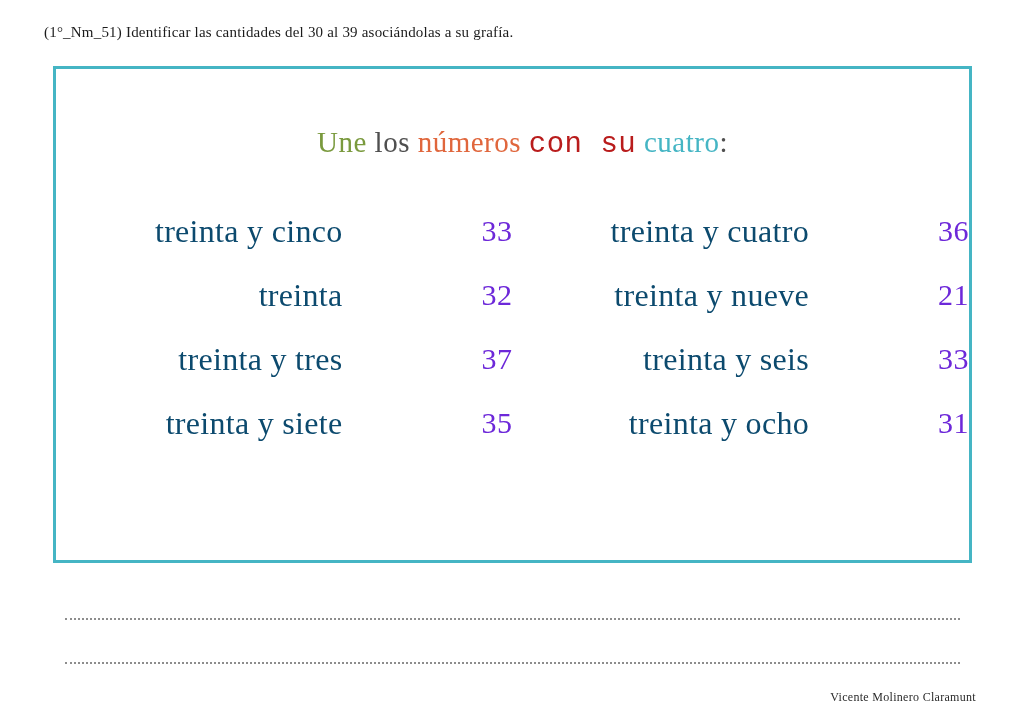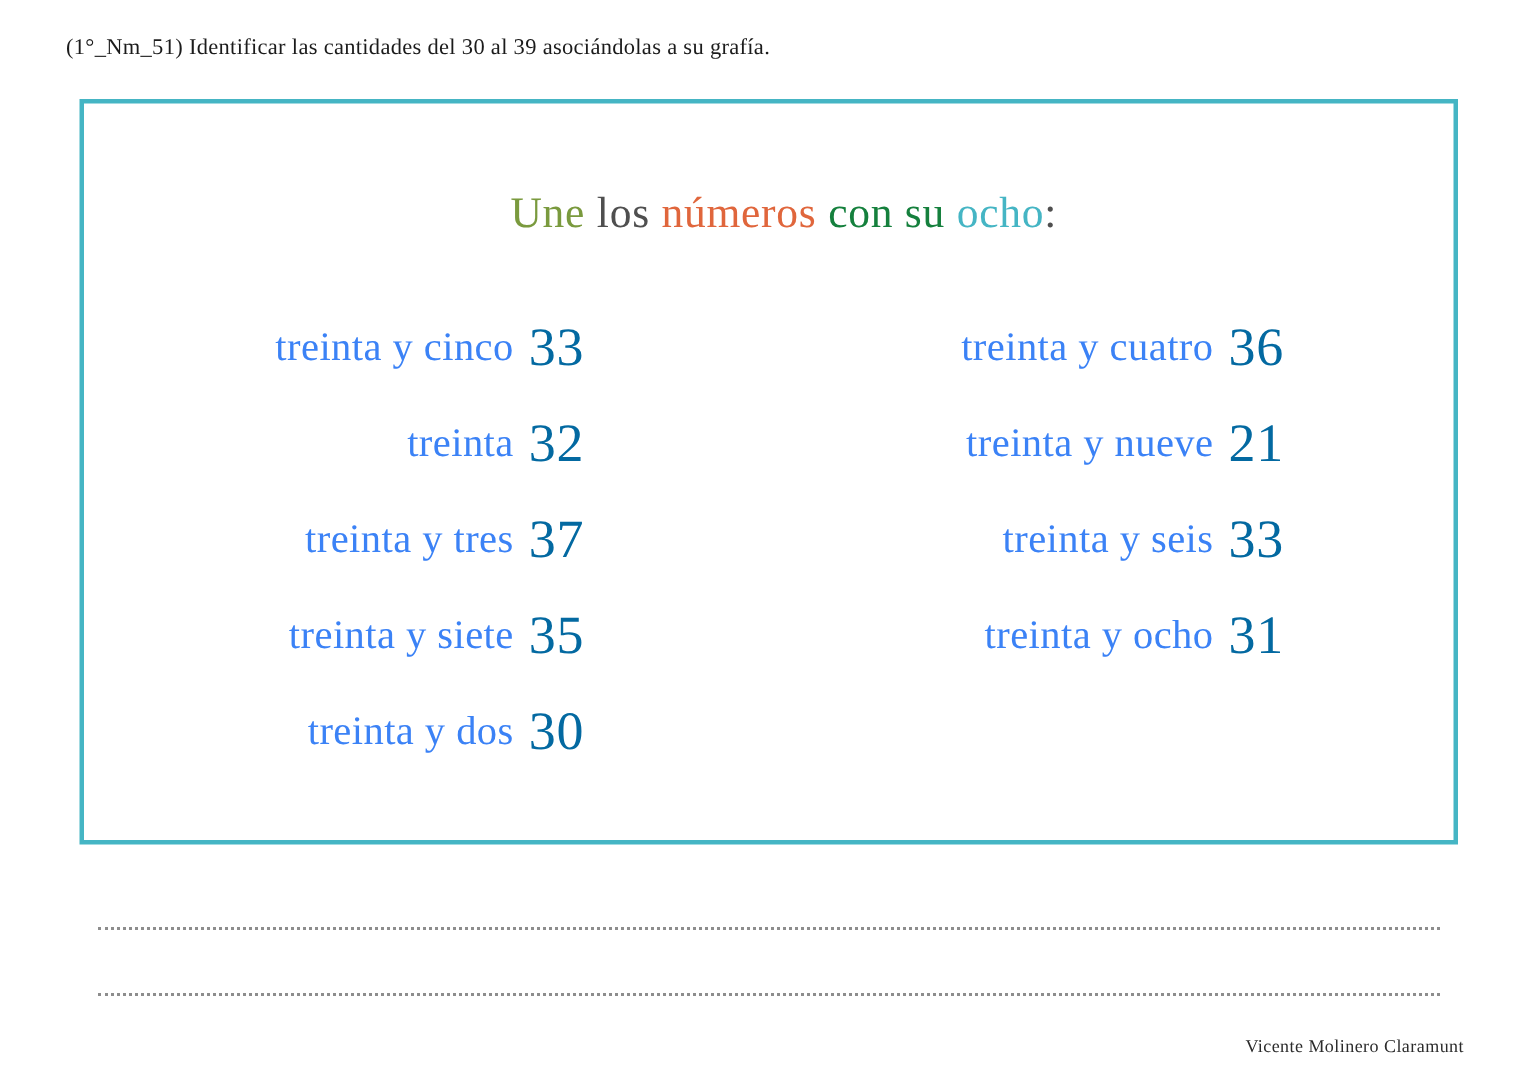--- a/index.html
+++ b/index.html
@@ -47,21 +47,21 @@
     right: 0;
     top: 57px;
     text-align: center;
     font-family: "Liberation Serif", serif;
     font-size: 29px;
     letter-spacing: 0.5px;
   }
   .instruction .w-une { color: #7a9a3e; margin-left: 20px; }
   .instruction .w-los { color: #4f4f4f; }
   .instruction .w-numeros { color: #e0663c; }
-  .instruction .w-con-su { color: #15803d; }
+  .instruction .w-con-su { color: #b91c1c; font-family: Liberation Mono, monospace; }
   .instruction .w-valor { color: #45b5c4; }
   .instruction .w-colon { color: #4f4f4f; }
 
   .columns {
     position: absolute;
     left: 0;
     top: 130px;
     width: 100%;
     display: flex;
     flex-direction: row;
@@ -76,31 +76,31 @@
     display: flex;
     flex-direction: row;
     align-items: center;
     height: 64px;
   }
   .word-cell {
     flex: 1 1 auto;
     text-align: right;
     padding-right: 14px;
     font-family: "Liberation Serif", serif;
-    font-size: 27px;
-    color: #3b82f6;
+    font-size: 32px;
+    color: #0c4a6e;
     letter-spacing: 0.3px;
     white-space: nowrap;
   }
   .num-cell {
     width: 150px;
-    text-align: left;
+    text-align: right;
     font-family: "Liberation Serif", serif;
-    font-size: 36px;
-    color: #0369a1;
+    font-size: 30px;
+    color: #6d28d9;
     letter-spacing: 0.5px;
   }
   .col-left .word-cell { padding-right: 10px; }
   .col-left .num-cell { width: 160px; }
   .col-right .word-cell { padding-right: 10px; }
   .col-right .num-cell { width: 150px; }
 
   .write-line {
     position: absolute;
     left: 65px;
@@ -130,45 +130,41 @@
 
   <div class="header-code">(1°_Nm_51) Identificar las cantidades del 30 al 39 asociándolas a su grafía.</div>
 
   <div class="exercise-box">
 
     <div class="instruction">
       <span class="w-une">Une</span>
       <span class="w-los">los</span>
       <span class="w-numeros">números</span>
       <span class="w-con-su">con su</span>
-      <span class="w-valor">ocho</span><span class="w-colon">:</span>
+      <span class="w-valor">cuatro</span><span class="w-colon">:</span>
     </div>
 
     <div class="columns">
 
       <div class="column col-left">
         <div class="pair-row">
           <div class="word-cell">treinta y cinco</div>
           <div class="num-cell">33</div>
         </div>
         <div class="pair-row">
           <div class="word-cell">treinta</div>
           <div class="num-cell">32</div>
         </div>
         <div class="pair-row">
           <div class="word-cell">treinta y tres</div>
           <div class="num-cell">37</div>
         </div>
         <div class="pair-row">
           <div class="word-cell">treinta y siete</div>
           <div class="num-cell">35</div>
-        </div>
-        <div class="pair-row">
-          <div class="word-cell">treinta y dos</div>
-          <div class="num-cell">30</div>
         </div>
       </div>
 
       <div class="column col-right">
         <div class="pair-row">
           <div class="word-cell">treinta y cuatro</div>
           <div class="num-cell">36</div>
         </div>
         <div class="pair-row">
           <div class="word-cell">treinta y nueve</div>

